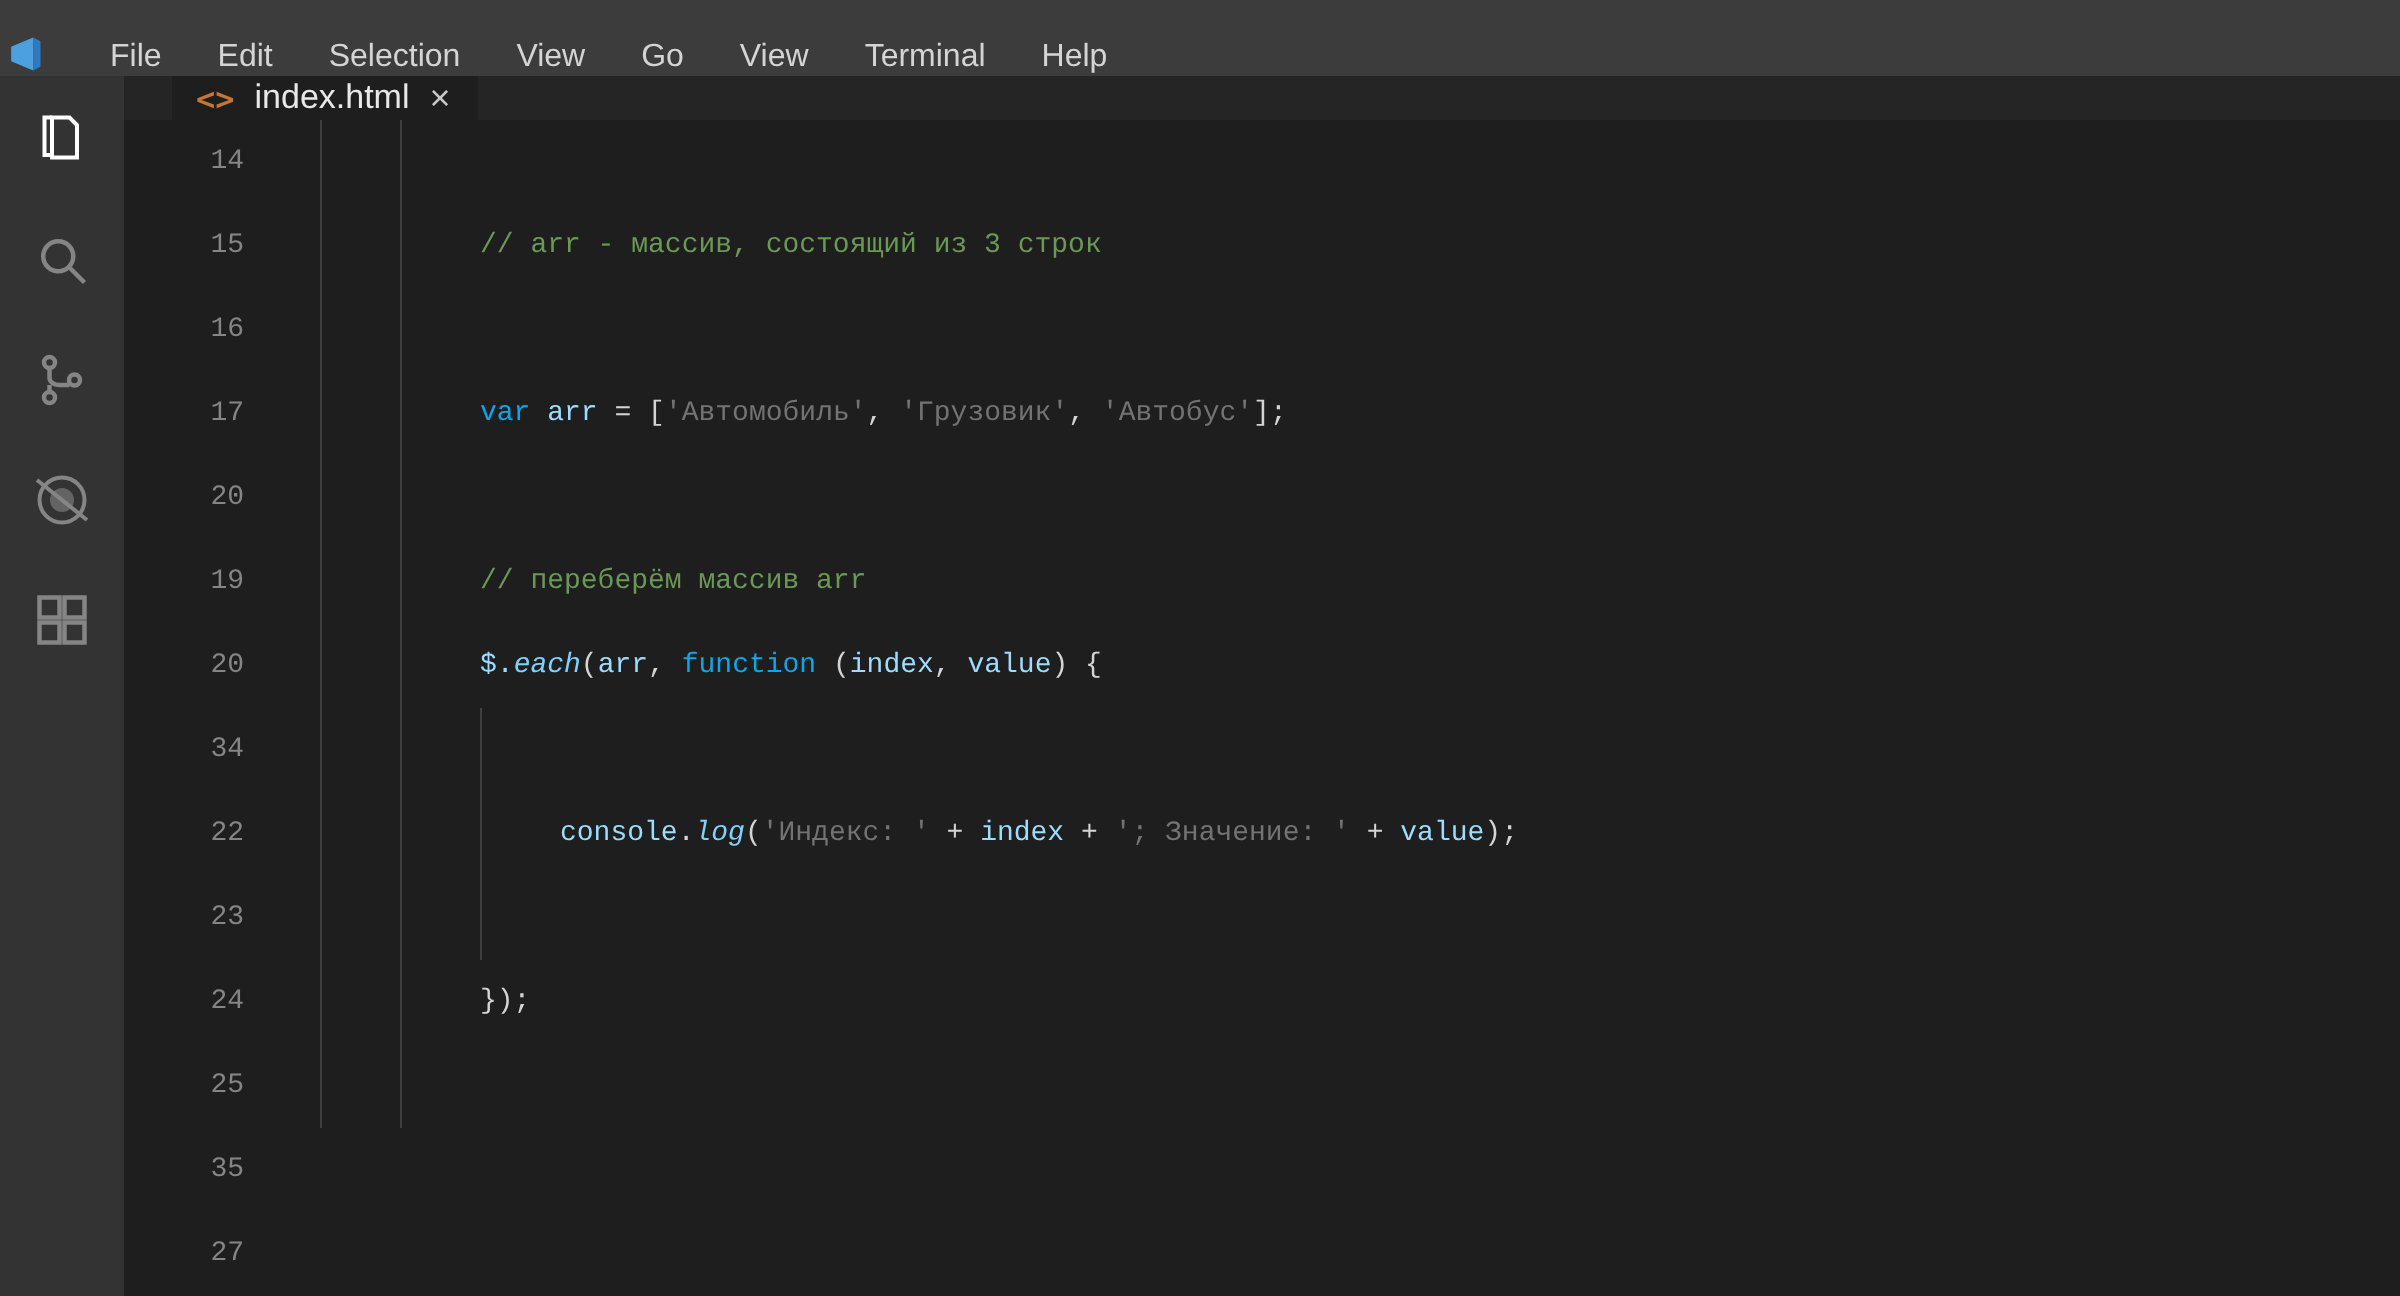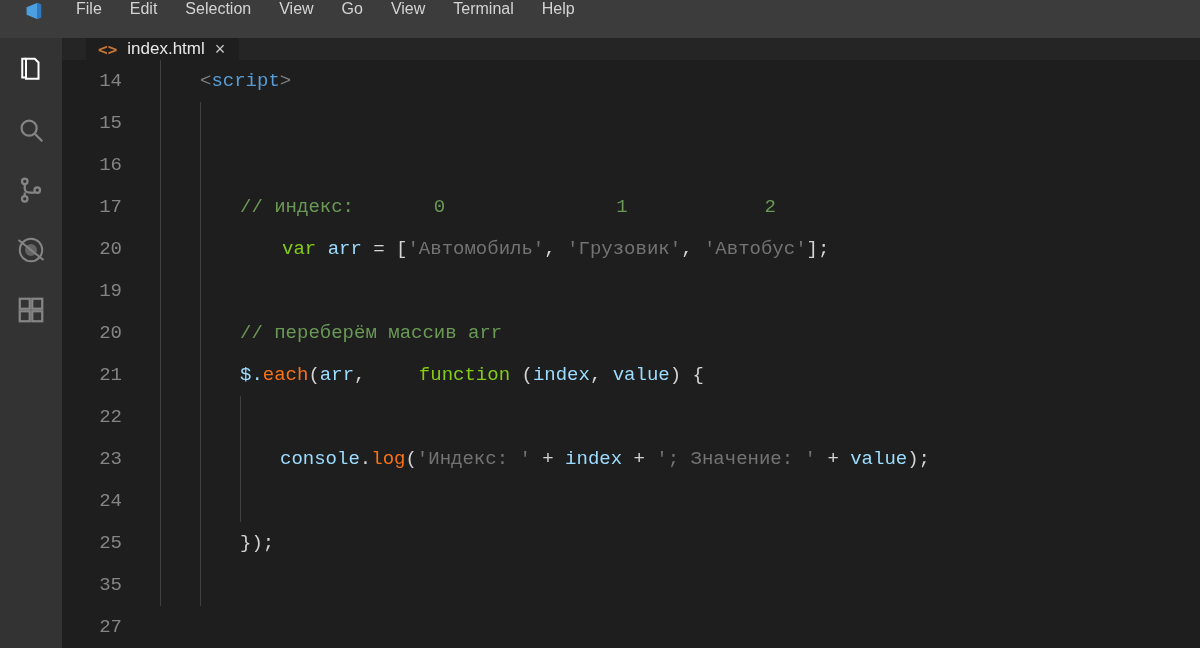--- a/index.html
+++ b/index.html
@@ -1,47 +1,47 @@
 <!DOCTYPE html>
 <html><head>
 <meta charset="utf-8">
 <style>
   * { margin:0; padding:0; box-sizing:border-box; }
   html,body { width:1200px; height:648px; background:#1e1e1e; font-family:"Segoe UI",Arial,sans-serif; overflow:hidden; color:#ccc; }
   
-  .menubar { height:38px; background:#3c3c3c; display:flex; align-items:flex-start; padding:0 22px; font-size:16px; color:#d4d4d4; }
+  .menubar { height:38px; background:#3c3c3c; display:flex; align-items:flex-end; padding:0 1px; font-size:16px; color:#d4d4d4; }
   .menubar .logo { width:22px; height:22px; margin-right:18px; display:flex; align-items:center; justify-content:center; }
   .menubar .menu-item { padding:0 14px; cursor:pointer; }
   
   .body { display:flex; height:calc(100% - 38px); }
   .activitybar { width:62px; background:#333333; display:flex; flex-direction:column; align-items:center; padding-top:16px; gap:28px; }
   .activitybar .act-icon { width:32px; height:32px; color:#858585; display:flex; align-items:center; justify-content:center; cursor:pointer; }
   .activitybar .act-icon.active { color:#fff; }
   .activitybar .act-icon svg { width:30px; height:30px; }
   .editor-area { flex:1; display:flex; flex-direction:column; background:#1e1e1e; }
   
   .tabbar { height:44px; background:#252526; display:flex; align-items:stretch; padding-left:24px; }
   .tab { background:#1e1e1e; display:flex; align-items:center; padding:0 14px 0 12px; gap:10px; font-size:17px; color:#e8e8e8; border-right:1px solid #252526; cursor:pointer; }
   .tab .tab-icon { color:#c57634; font-weight:bold; font-size:16px; font-family:Consolas,monospace; }
   .tab .close { color:#c9c9c9; font-size:18px; line-height:1; cursor:pointer; }
   
-  .editor { flex:1; display:flex; font-family:Consolas,"Courier New",monospace; font-size:19px; line-height:42px;justify-content:center; }
+  .editor { flex:1; display:flex; font-family:Consolas,"Courier New",monospace; font-size:14px; line-height:42px;justify-content:center; }
   .gutter { width:88px; background:#1e1e1e; color:#858585; text-align:right; padding-right:28px; user-select:none; }
   .gutter div { height:42px; }
   .code { flex:1; position:relative; padding-left:10px; }
   .code .line { height:42px; white-space:pre; color:#d4d4d4; }
   .indent-guide { display:inline-block; border-left:1px solid #404040; height:42px; vertical-align:top; }
   
   .tok-tag    { color:#569cd6; }
   .tok-punct  { color:#808080; }
   .tok-comment{ color:#6a9955; }
-  .tok-kw     { color:#84cc16;margin-left:42px; }
+  .tok-kw     { color:#0ea5e9; }
   .tok-var    { color:#9cdcfe; }
   .tok-str    { color:#737373; }
-  .tok-fn     { color:#f97316; }
+  .tok-fn     { color:#7dd3fc;font-style:italic; }
   .tok-op     { color:#d4d4d4; }
   .tok-paren  { color:#d4d4d4; }
 </style>
 </head>
 <body>
 
 <div class="menubar">
   <span class="logo">
     <svg viewBox="0 0 24 24" fill="none" stroke="#4da0e0" stroke-width="2">
       <path d="M17 3 L17 21 L5 16 L5 8 Z" fill="#4da0e0" stroke="none"></path>
@@ -110,33 +110,32 @@
 
     <div class="editor">
       <div class="gutter" id="gutter">
           <div>14</div>
           <div>15</div>
           <div>16</div>
           <div>17</div>
           <div>20</div>
           <div>19</div>
           <div>20</div>
-          <div>21</div>
+          <div>34</div>
           <div>22</div>
           <div>23</div>
           <div>24</div>
           <div>25</div>
           <div>35</div>
           <div>27</div>
         </div>
       <div class="code">
-        <div class="line"><span class="indent-guide" style="width:40px"></span><span class="tok-punct">&lt;</span><span class="tok-tag">script</span><span class="tok-punct">&gt;</span></div>
         <div class="line"><span class="indent-guide" style="width:40px"></span><span class="indent-guide" style="width:40px"></span></div>
+        <div class="line"><span class="indent-guide" style="width:40px"></span><span class="indent-guide" style="width:40px"></span><span class="tok-comment">// arr - массив, состоящий из 3 строк</span></div>
         <div class="line"><span class="indent-guide" style="width:40px"></span><span class="indent-guide" style="width:40px"></span></div>
-        <div class="line"><span class="indent-guide" style="width:40px"></span><span class="indent-guide" style="width:40px"></span><span class="tok-comment">// индекс:       0               1            2</span></div>
         <div class="line"><span class="indent-guide" style="width:40px"></span><span class="indent-guide" style="width:40px"></span><span class="tok-kw">var</span> <span class="tok-var">arr</span><span class="tok-op"> = [</span><span class="tok-str">'Автомобиль'</span><span class="tok-op">, </span><span class="tok-str">'Грузовик'</span><span class="tok-op">, </span><span class="tok-str">'Автобус'</span><span class="tok-op">];</span></div>
         <div class="line"><span class="indent-guide" style="width:40px"></span><span class="indent-guide" style="width:40px"></span></div>
         <div class="line"><span class="indent-guide" style="width:40px"></span><span class="indent-guide" style="width:40px"></span><span class="tok-comment">// переберём массив arr</span></div>
         <div class="line"><span class="indent-guide" style="width:40px"></span><span class="indent-guide" style="width:40px"></span><span class="tok-var">$.</span><span class="tok-fn">each</span><span class="tok-paren">(</span><span class="tok-var">arr</span><span class="tok-op">, </span><span class="tok-kw">function</span><span class="tok-paren"> (</span><span class="tok-var">index</span><span class="tok-op">, </span><span class="tok-var">value</span><span class="tok-paren">) {</span></div>
         <div class="line"><span class="indent-guide" style="width:40px"></span><span class="indent-guide" style="width:40px"></span><span class="indent-guide" style="width:40px"></span></div>
         <div class="line"><span class="indent-guide" style="width:40px"></span><span class="indent-guide" style="width:40px"></span><span class="indent-guide" style="width:40px"></span><span class="tok-var">console</span><span class="tok-op">.</span><span class="tok-fn">log</span><span class="tok-paren">(</span><span class="tok-str">'Индекс: '</span><span class="tok-op"> + </span><span class="tok-var">index</span><span class="tok-op"> + </span><span class="tok-str">'; Значение: '</span><span class="tok-op"> + </span><span class="tok-var">value</span><span class="tok-paren">);</span></div>
         <div class="line"><span class="indent-guide" style="width:40px"></span><span class="indent-guide" style="width:40px"></span><span class="indent-guide" style="width:40px"></span></div>
         <div class="line"><span class="indent-guide" style="width:40px"></span><span class="indent-guide" style="width:40px"></span><span class="tok-paren">});</span></div>
         <div class="line"><span class="indent-guide" style="width:40px"></span><span class="indent-guide" style="width:40px"></span></div>
       </div>

